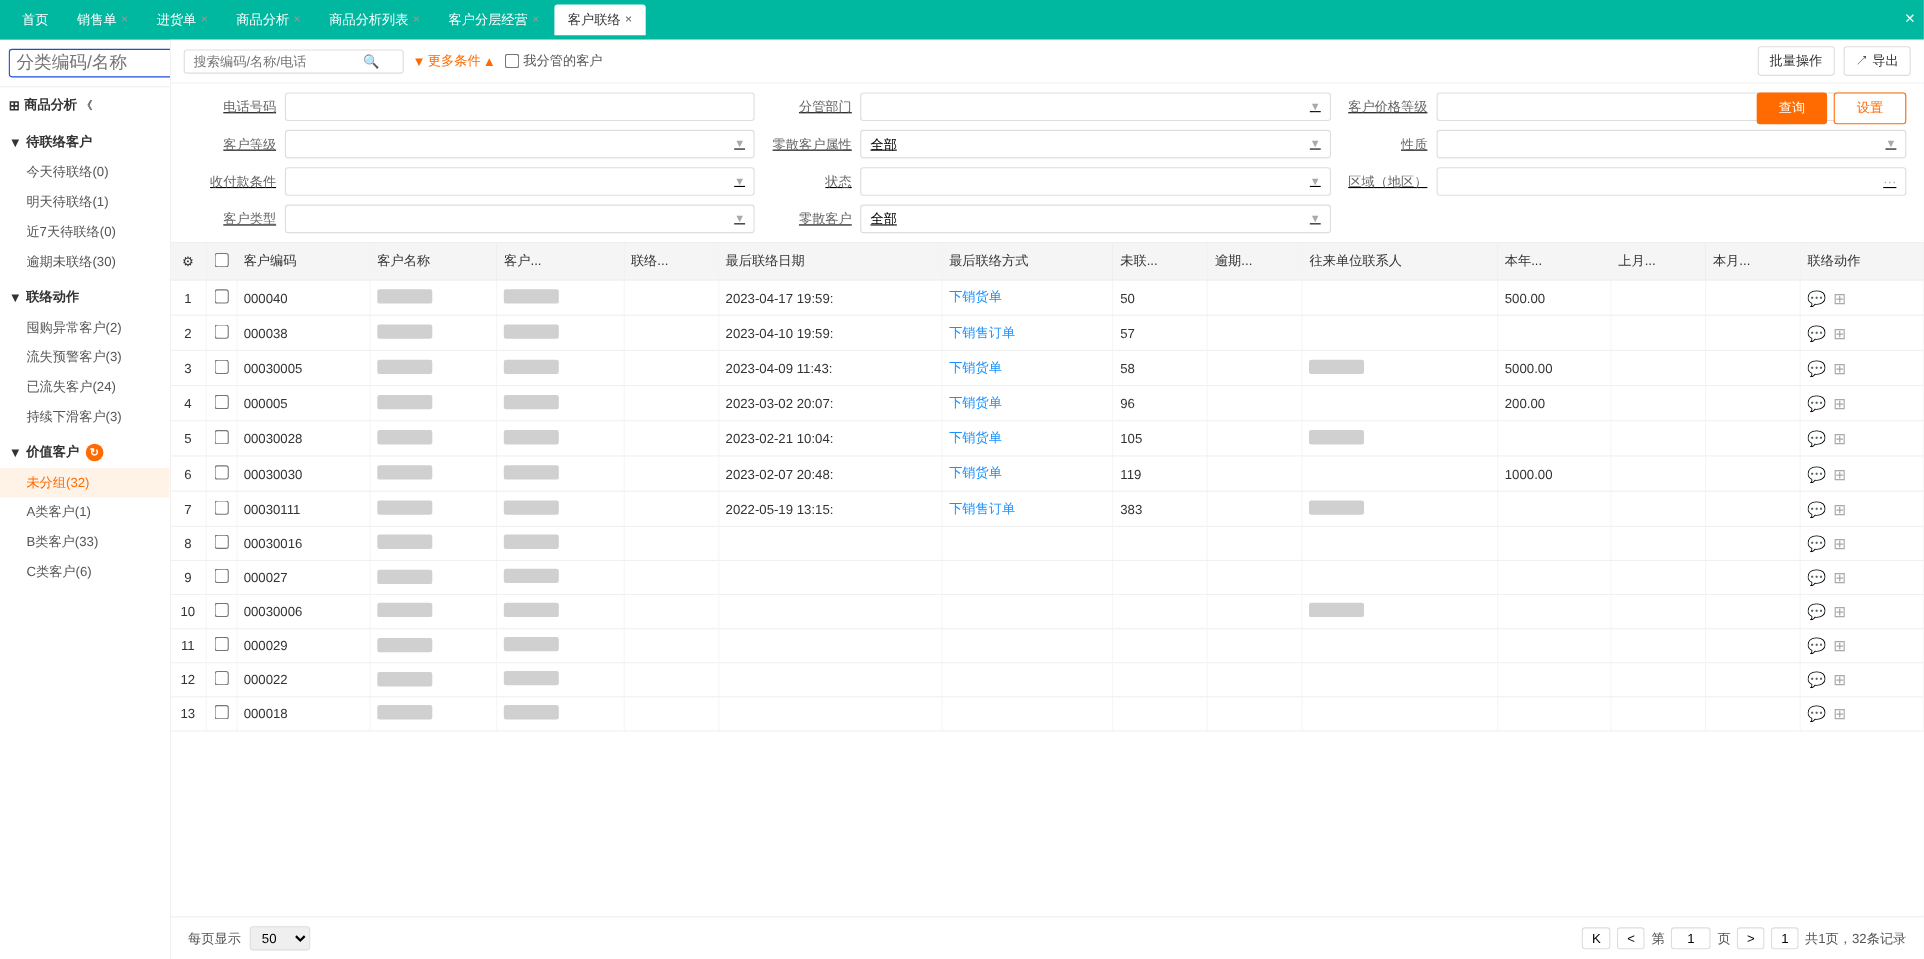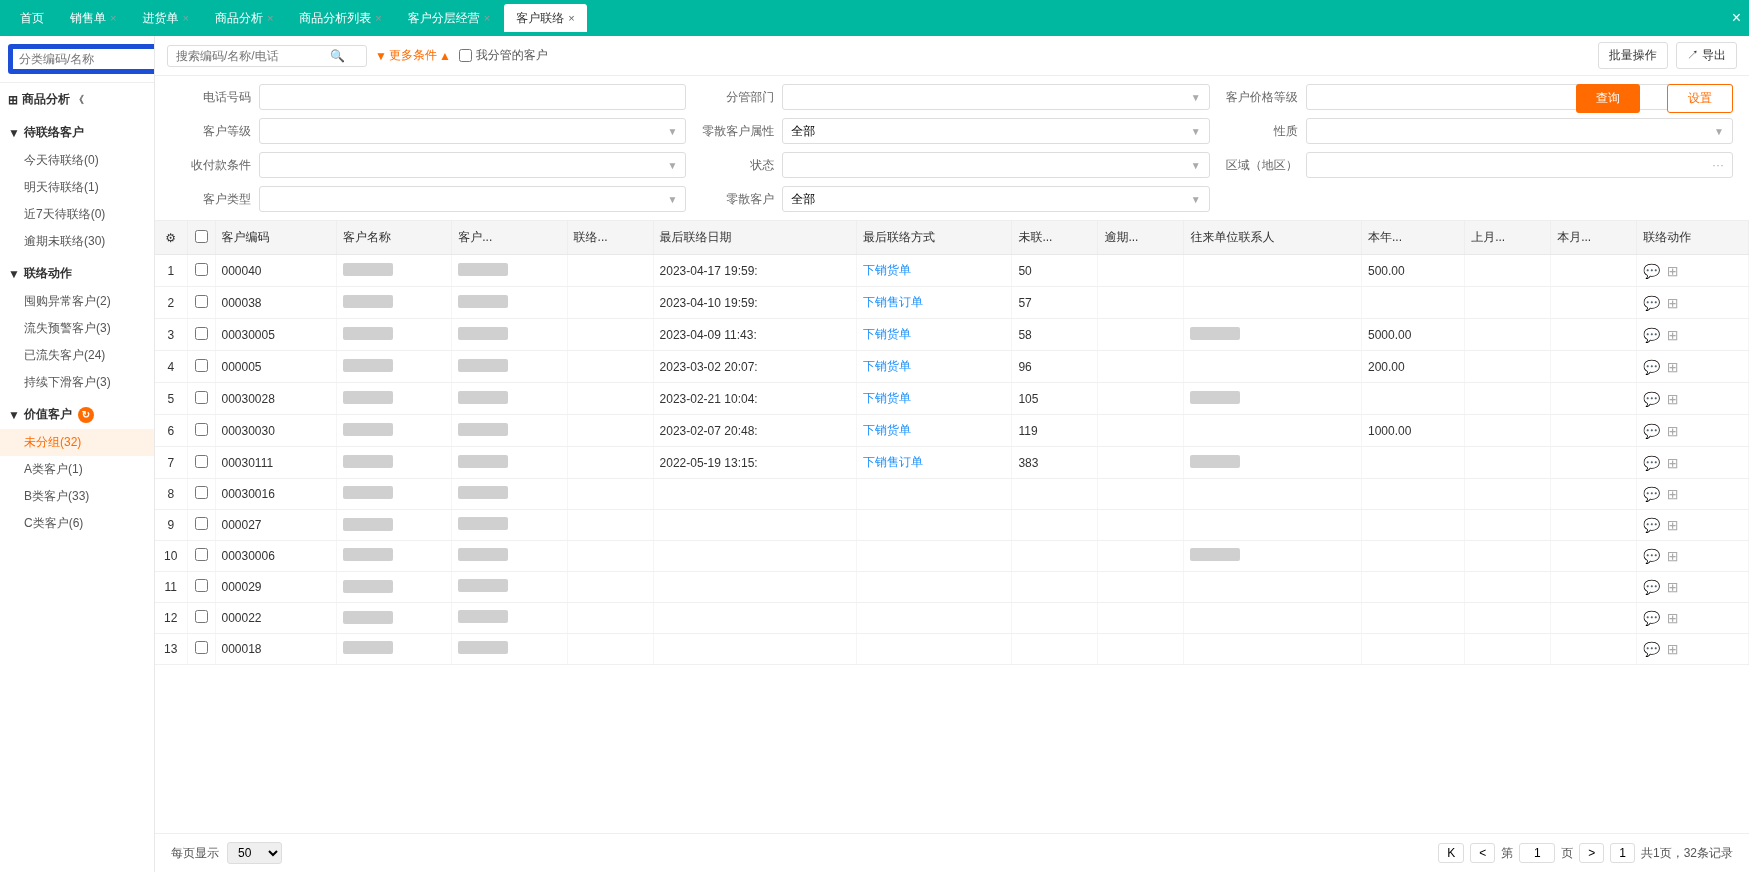--- a/index.html
+++ b/index.html
@@ -25,22 +25,22 @@
 
     
     .sidebar {
       width: 155px; background: #fff; border-right: 1px solid #e8e8e8;
       overflow-y: auto; flex-shrink: 0; display: flex; flex-direction: column;
     }
     .sidebar-search {
       display: flex; align-items: center; padding: 8px; border-bottom: 1px solid #eee; gap: 4px;
     }
     .sidebar-search input {
-      flex: 1; border: 5px solid #1d4ed8; border-radius: 3px; padding: 3px 6px;
-      font-size: 12px; outline: none;
+      flex: 1; border: 1px solid #1d4ed8; border-radius: 3px; padding: 3px 6px;
+      font-size: 16px; outline: none;
     }
     .sidebar-section { padding: 2px 0; }
     .sidebar-group-header {
       display: flex; align-items: center; padding: 6px 8px; font-weight: bold;
       color: #333; cursor: pointer; gap: 4px;
     }
     .sidebar-group-header .collapse-icon { font-size: 10px; color: #666; }
     .sidebar-sub-item { padding: 5px 8px 5px 24px; cursor: pointer; color: #555; }
     .sidebar-sub-item.active { background: #fff3e8; color: #ff6b00; }
 
@@ -55,36 +55,36 @@
     .filter-more { color: #ff6b00; cursor: pointer; display: flex; align-items: center; gap: 2px; }
     .filter-my { display: flex; align-items: center; gap: 4px; cursor: pointer; color: #555; }
     .filter-actions { margin-left: auto; display: flex; gap: 8px; }
     .btn-batch { border: 1px solid #ddd; background: #fff; padding: 4px 10px; border-radius: 3px; cursor: pointer; color: #333; }
     .btn-export { border: 1px solid #ddd; background: #fff; padding: 4px 10px; border-radius: 3px; cursor: pointer; color: #333; }
 
     
     .advanced-filter {
       background: #fff; border-bottom: 1px solid #eee; padding: 8px 16px;
     }
-    .filter-row { display: flex; align-items: center; gap: 8px; }
+    .filter-row { display: flex; align-items: center; gap: 8px; text-decoration: underline; }
     .filter-label { color: #666; width: 80px; text-align: right; flex-shrink: 0; }
     .filter-control {
       flex: 1; display: flex; align-items: center; border: 1px solid #ddd;
       border-radius: 3px; padding: 3px 8px; background: #fff; gap: 4px;
       min-height: 26px;
     }
     .filter-control input { border: none; outline: none; flex: 1; font-size: 12px; }
     .filter-control .arrow { color: #aaa; font-size: 10px; margin-left: auto; }
     .btn-query {
       background: #ff6b00; color: #fff; border: none; padding: 5px 20px;
       border-radius: 3px; cursor: pointer; font-size: 13px;
     }
     .btn-reset {
       background: #fff; color: #ff6b00; border: 1px solid #ff6b00; padding: 5px 20px;
-      border-radius: 3px; cursor: pointer; font-size: 13px; margin-left: 21px;
+      border-radius: 3px; cursor: pointer; font-size: 13px;
     }
 
     
     .table-area { flex: 1; overflow: auto; background: #fff; }
     table { width: 100%; border-collapse: collapse; font-size: 12px; }
     thead tr { background: #f5f5f5; }
     th {
       padding: 8px 6px; border-bottom: 1px solid #e8e8e8; text-align: left;
       color: #333; font-weight: normal; white-space: nowrap; border-right: 1px solid #eee;
       position: sticky; top: 0; background: #f5f5f5; z-index: 1;

